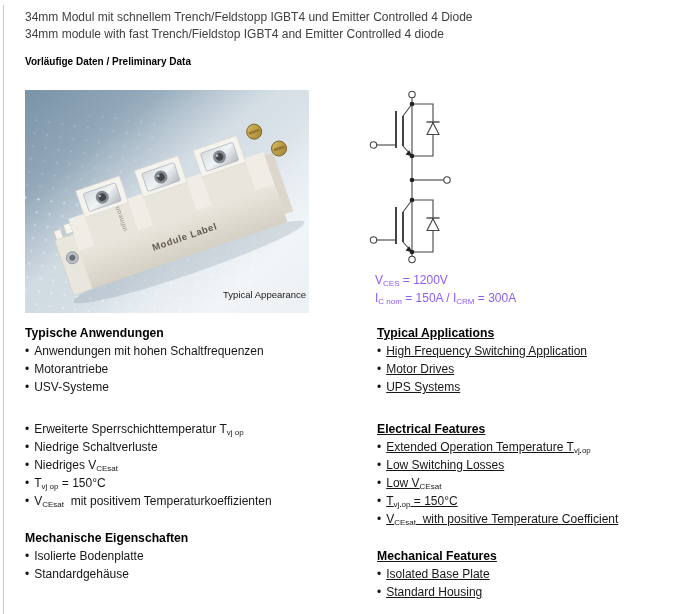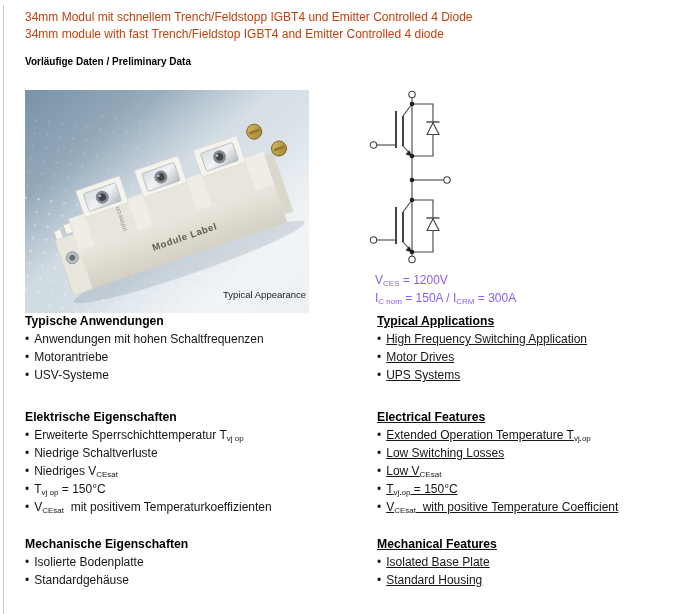--- a/index.html
+++ b/index.html
@@ -2,28 +2,28 @@
 <html><head>
 <meta charset="utf-8">
 <style>
   html,body{margin:0;padding:0;}
   body{
     width:680px;height:614px;background:#ffffff;position:relative;
     font-family:"Liberation Sans","DejaVu Sans",sans-serif;color:#1b1b1b;
     -webkit-font-smoothing:antialiased;overflow:hidden;
   }
   .left-rule{position:absolute;left:3px;top:5px;bottom:0;width:1px;background:#c8c8c8;}
-  .titles{position:absolute;left:25px;top:9px;font-size:12px;line-height:16.5px;color:#c2410c;}
+  .titles{position:absolute;left:25px;top:9px;font-size:12px;line-height:16.5px;color:#404040;}
   .subtitle{position:absolute;left:25px;top:56px;font-size:10px;font-weight:bold;color:#000;}
   .photo{position:absolute;left:25px;top:90px;width:284px;height:223px;}
   .photo svg{display:block;}
   .caption{position:absolute;right:3px;bottom:13px;font-size:9.5px;color:#1a1a1a;}
   .circuit{position:absolute;left:368px;top:88px;}
   .specs{position:absolute;left:375px;top:271px;font-size:12px;line-height:18px;color:#8b5cf6;}
-  .col{position:absolute;top:312px;font-size:12px;line-height:18px;color:#161616;}
+  .col{position:absolute;top:324px;font-size:12px;line-height:18px;color:#161616;}
   .col.de{left:25px;width:335px;}
   .col.en{left:377px;width:300px;text-decoration:underline;}
   .col h3{margin:0;font-size:12.2px;font-weight:bold;color:#000;line-height:18px;}
   .col ul{list-style:none;margin:0;padding:0;}
   .col li{line-height:18px;white-space:nowrap;}
   .blt{display:inline-block;margin-right:5px;}
   .sec-m1{margin-top:24px;}
   .sec-m2{margin-top:19px;}
   sub{font-size:8px;line-height:0;vertical-align:-2px;letter-spacing:0;}
 </style>
@@ -192,21 +192,20 @@
 <div class="col de">
   <section>
     <h3>Typische Anwendungen</h3>
     <ul>
         <li><span class="blt">•</span><span>Anwendungen mit hohen Schaltfrequenzen</span></li>
         <li><span class="blt">•</span><span>Motorantriebe</span></li>
         <li><span class="blt">•</span><span>USV-Systeme</span></li>
       </ul>
   </section>
   <section class="sec-m1">
-    <h3>Elektrische Eigenschaften</h3>
     <ul>
         <li><span class="blt">•</span><span>Erweiterte Sperrschichttemperatur T<sub>vj op</sub></span></li>
         <li><span class="blt">•</span><span>Niedrige Schaltverluste</span></li>
         <li><span class="blt">•</span><span>Niedriges V<sub>CEsat</sub></span></li>
         <li><span class="blt">•</span><span>T<sub>vj op</sub> = 150°C</span></li>
         <li><span class="blt">•</span><span>V<sub>CEsat</sub>&nbsp; mit positivem Temperaturkoeffizienten</span></li>
       </ul>
   </section>
   <section class="sec-m2">
     <h3>Mechanische Eigenschaften</h3>

